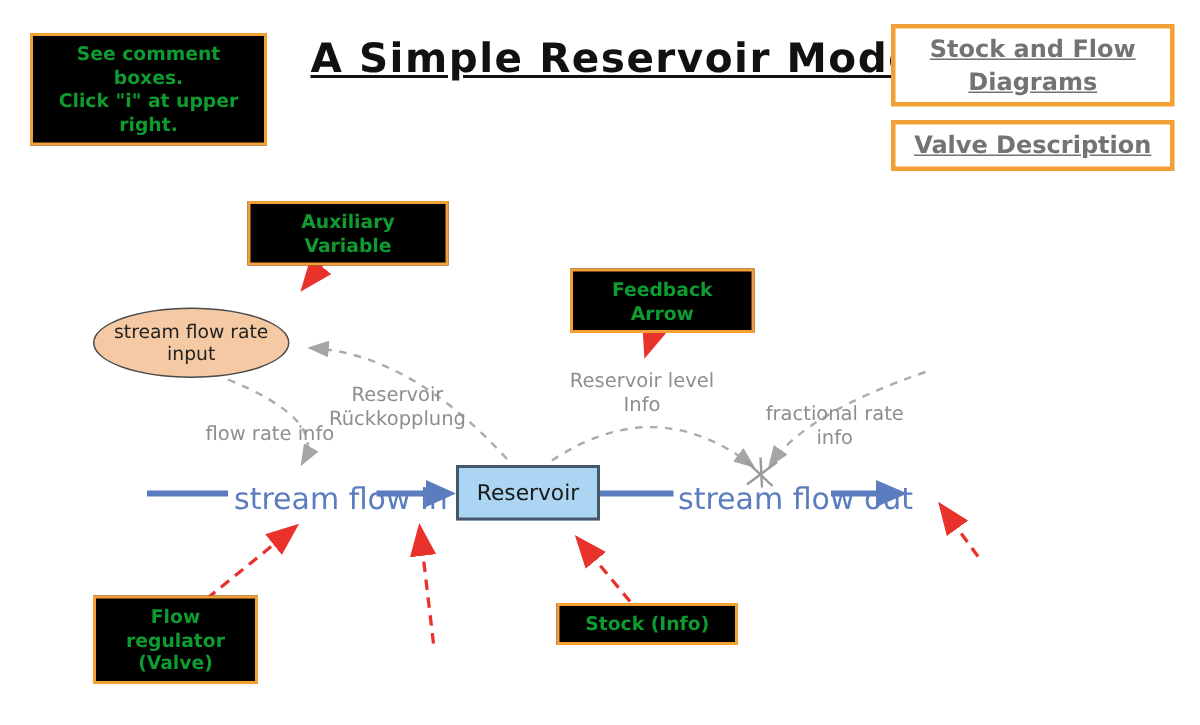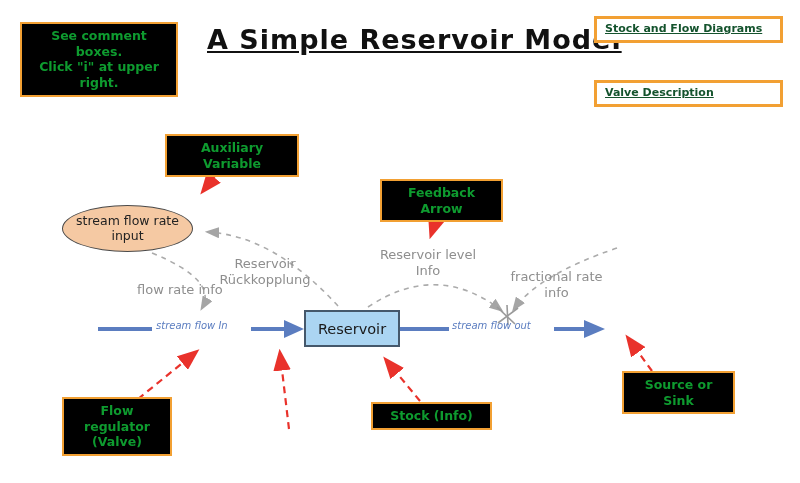--- a/index.html
+++ b/index.html
@@ -9,40 +9,40 @@
   }
   
   .note{
     position:absolute;border:2px solid #f2a033;background:#000000;
     color:#0e9b2f;font-weight:bold;font-size:12.5px;line-height:1.25;
     text-align:center;padding:4px 6px;box-sizing:border-box;
   }
   
   .navbox{
     position:absolute;border:3px solid #f2a033;background:#fff;
-    color:#14532d;font-weight:bold;font-size:11px;line-height:1.35;
-    padding:3px 8px;box-sizing:border-box;
+    color:#737373;font-weight:bold;font-size:16px;line-height:1.35;
+    text-align:center;padding:3px 8px;box-sizing:border-box;
     text-decoration:underline;cursor:pointer;
   }
   .title{
     position:absolute;color:#111;font-size:27px;font-weight:600;
     letter-spacing:1px;text-decoration:underline;white-space:nowrap;
   }
   .ellipse{
     position:absolute;border:1.6px solid #4a4a4a;background:#f5c9a3;
     border-radius:50%;display:flex;align-items:center;justify-content:center;
     text-align:center;color:#222;font-size:12.5px;line-height:1.15;
     box-sizing:border-box;padding:2px 8px;
   }
   .stockbox{
     position:absolute;border:2px solid #45586b;background:#abd5f2;
     display:flex;align-items:center;justify-content:center;
     color:#1a1a1a;font-size:14.5px;box-sizing:border-box;
   }
-  .flowlabel{position:absolute;color:#5b7dc0;font-size:10px;white-space:nowrap;font-style:italic;}
+  .flowlabel{position:absolute;color:#5b7dc0;font-size:20px;white-space:nowrap;}
   .infolabel{position:absolute;color:#8e8e8e;font-size:13px;line-height:1.2;text-align:center;white-space:nowrap;}
   svg.layer{position:absolute;left:0;top:0;width:800px;height:483px;pointer-events:none;}
 </style>
 </head>
 <body>
 
 <div id="canvas">
 
   <svg class="layer" viewBox="0 0 800 483">
     <defs>
@@ -103,21 +103,20 @@
   <div class="note" style="left:165px;top:134px;width:134px;">Auxiliary Variable</div>
 
   <div class="note" style="left:62px;top:397px;width:110px;">
     <div>Flow regulator</div>
     <div>(Valve)</div>
   </div>
 
 
   <div class="note" style="left:371px;top:402px;width:121px;">Stock (Info)</div>
 
-  <div class="note" style="left:622px;top:371px;width:113px;">Source or Sink</div>
 
   <div class="ellipse" style="left:62px;top:205px;width:131px;height:47px;">
     <div>
       <div>stream flow rate</div>
       <div>input</div>
     </div>
   </div>
 
 
   <div class="stockbox" style="left:304px;top:310px;width:96px;height:37px;">Reservoir</div>

